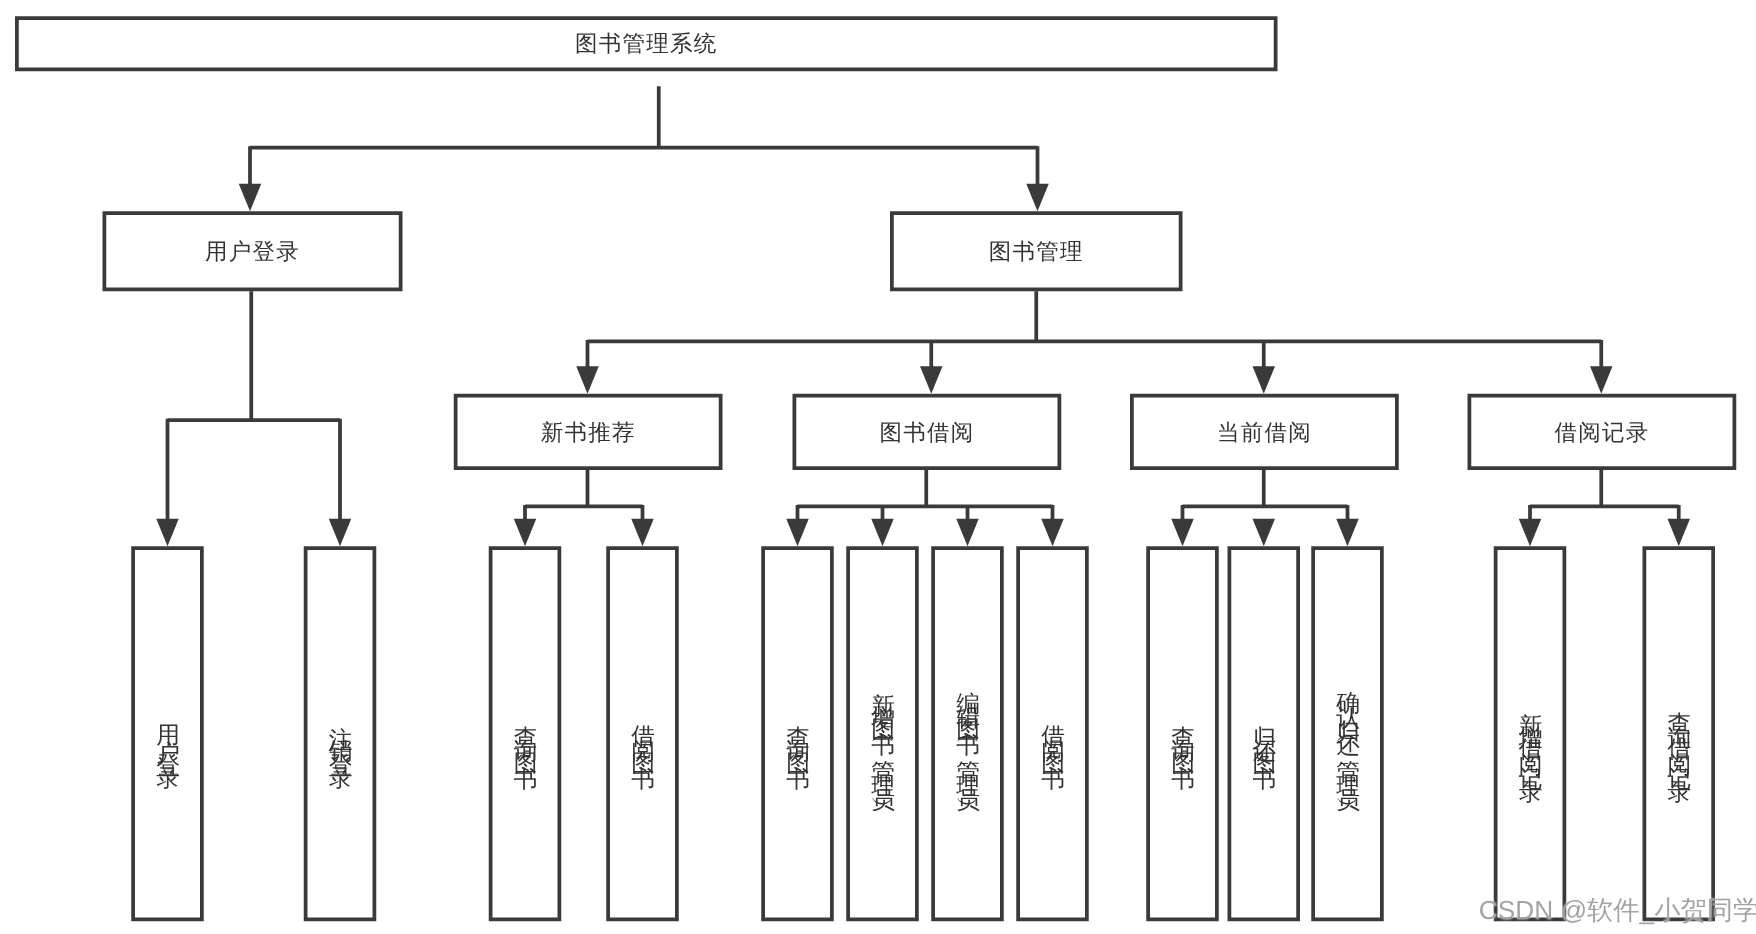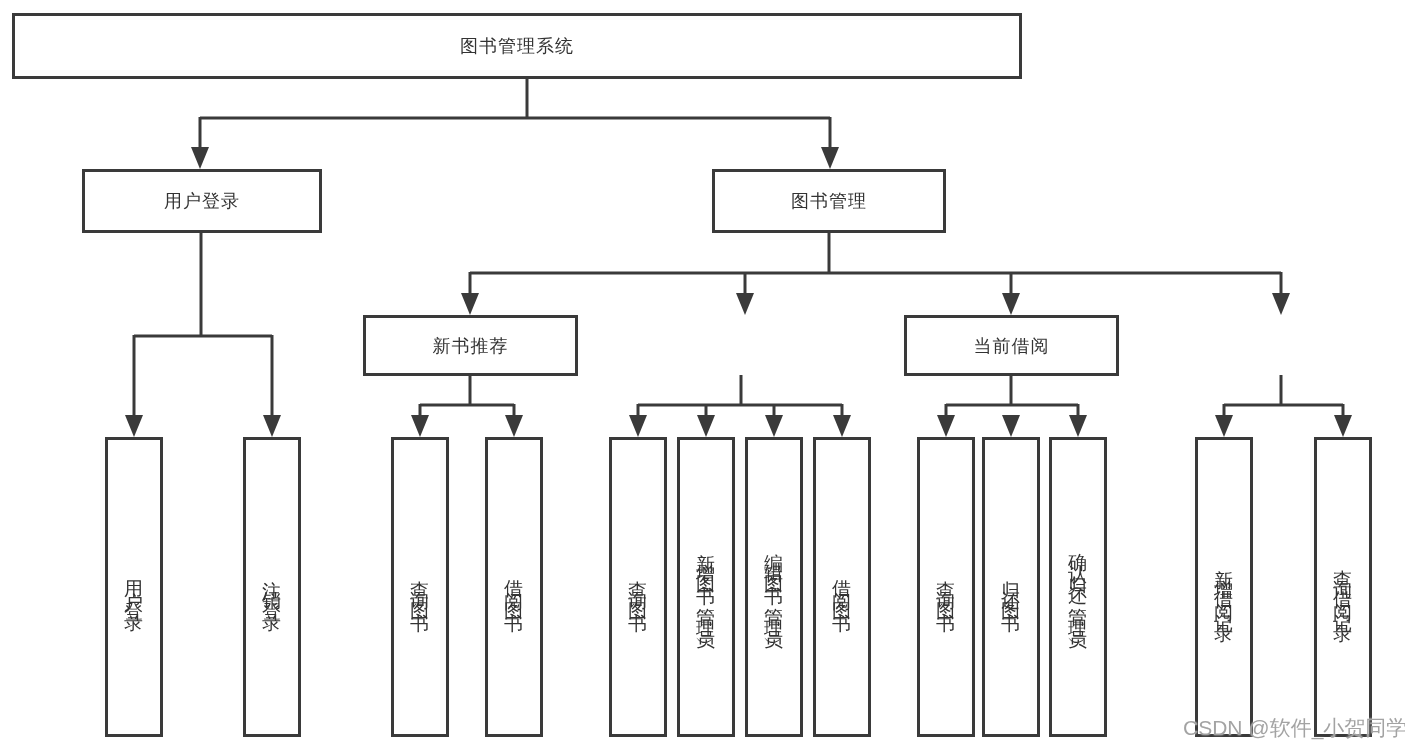--- a/index.html
+++ b/index.html
@@ -30,21 +30,21 @@
   .box.h { font-size: 18px; letter-spacing: 1px; }
   .box.v span {
     writing-mode: vertical-rl;
     text-orientation: mixed;
     font-size: 19px;
     line-height: 1;
     letter-spacing: 11px;
     white-space: nowrap;
   }
   
-  .n-root  { left: 12px;   top: 13px;  width: 1010px; height: 66px; }
+  .n-root  { left: 12px;   top: 13px;  width: 1010px; height: 44px; }
   .n-l2a   { left: 82px;   top: 169px; width: 240px;  height: 64px; }
   .n-l2b   { left: 712px;  top: 169px; width: 234px;  height: 64px; align-items: center; }
   .n-l3a   { left: 363px;  top: 315px; width: 215px;  height: 61px; text-align: center; }
   .n-l3b   { left: 634px;  top: 315px; width: 215px;  height: 61px; }
   .n-l3c   { left: 904px;  top: 315px; width: 215px;  height: 61px; font-family: Liberation Mono, monospace; }
   .n-l3d   { left: 1174px; top: 315px; width: 215px;  height: 61px; }
   .leaf    { top: 437px; width: 58px; height: 300px; }
   .n-x105  { left: 105px; }  .n-x243  { left: 243px; }
   .n-x391  { left: 391px; }  .n-x485  { left: 485px; }
   .n-x609  { left: 609px; }  .n-x677  { left: 677px; }
@@ -144,23 +144,29 @@
   <div class="box h n-l2a">
     <span>用户登录</span>
   </div>
   <div class="box h n-l2b">
     <span>图书管理</span>
   </div>
 
   <div class="box h n-l3a">
     <span>新书推荐</span>
   </div>
+  <div class="box h n-l3b">
+    <span>图书借阅</span>
+  </div>
   <div class="box h n-l3c">
     <span>当前借阅</span>
   </div>
+  <div class="box h n-l3d">
+    <span>借阅记录</span>
+  </div>
 
   <div class="box v leaf n-x105">
     <span>用户登录</span>
   </div>
   <div class="box v leaf n-x243">
     <span>注销登录</span>
   </div>
   <div class="box v leaf n-x391">
     <span>查询图书</span>
   </div>

